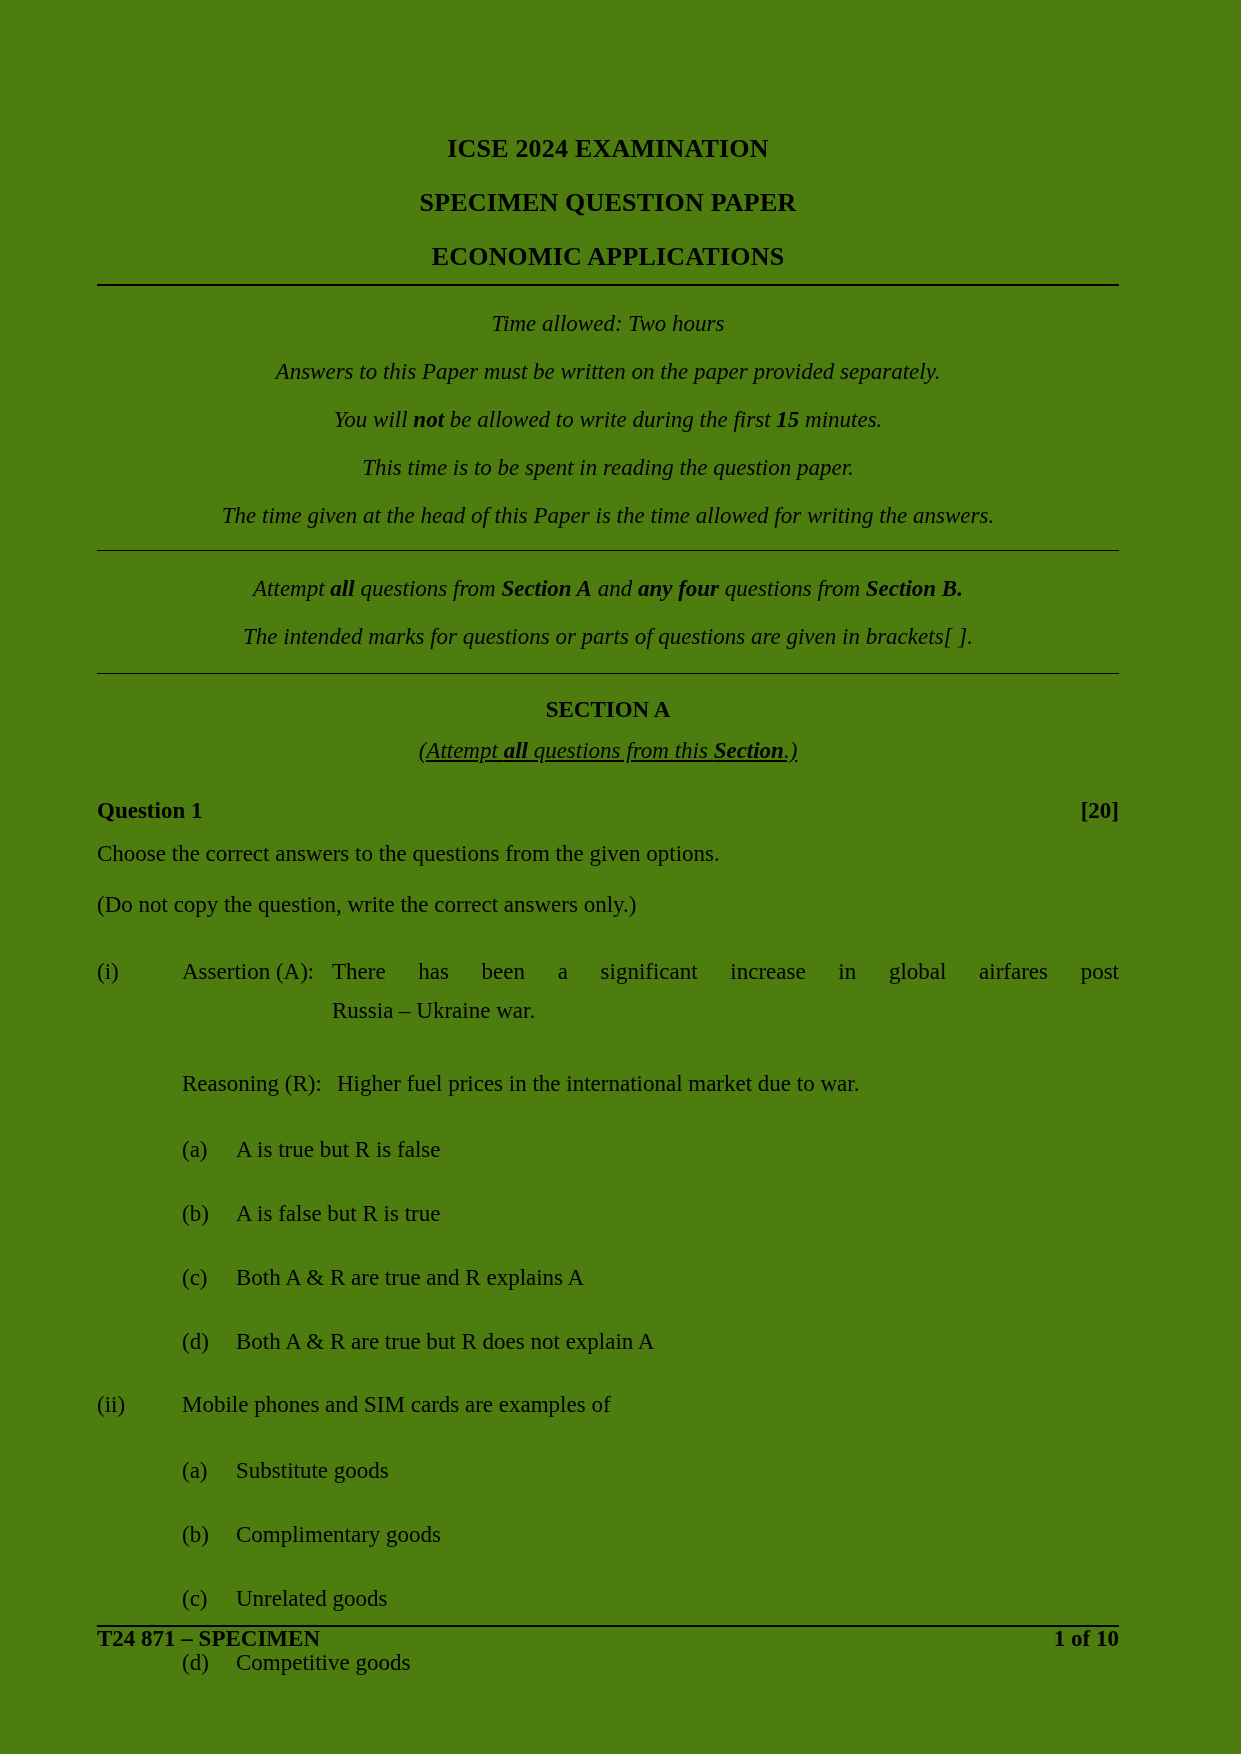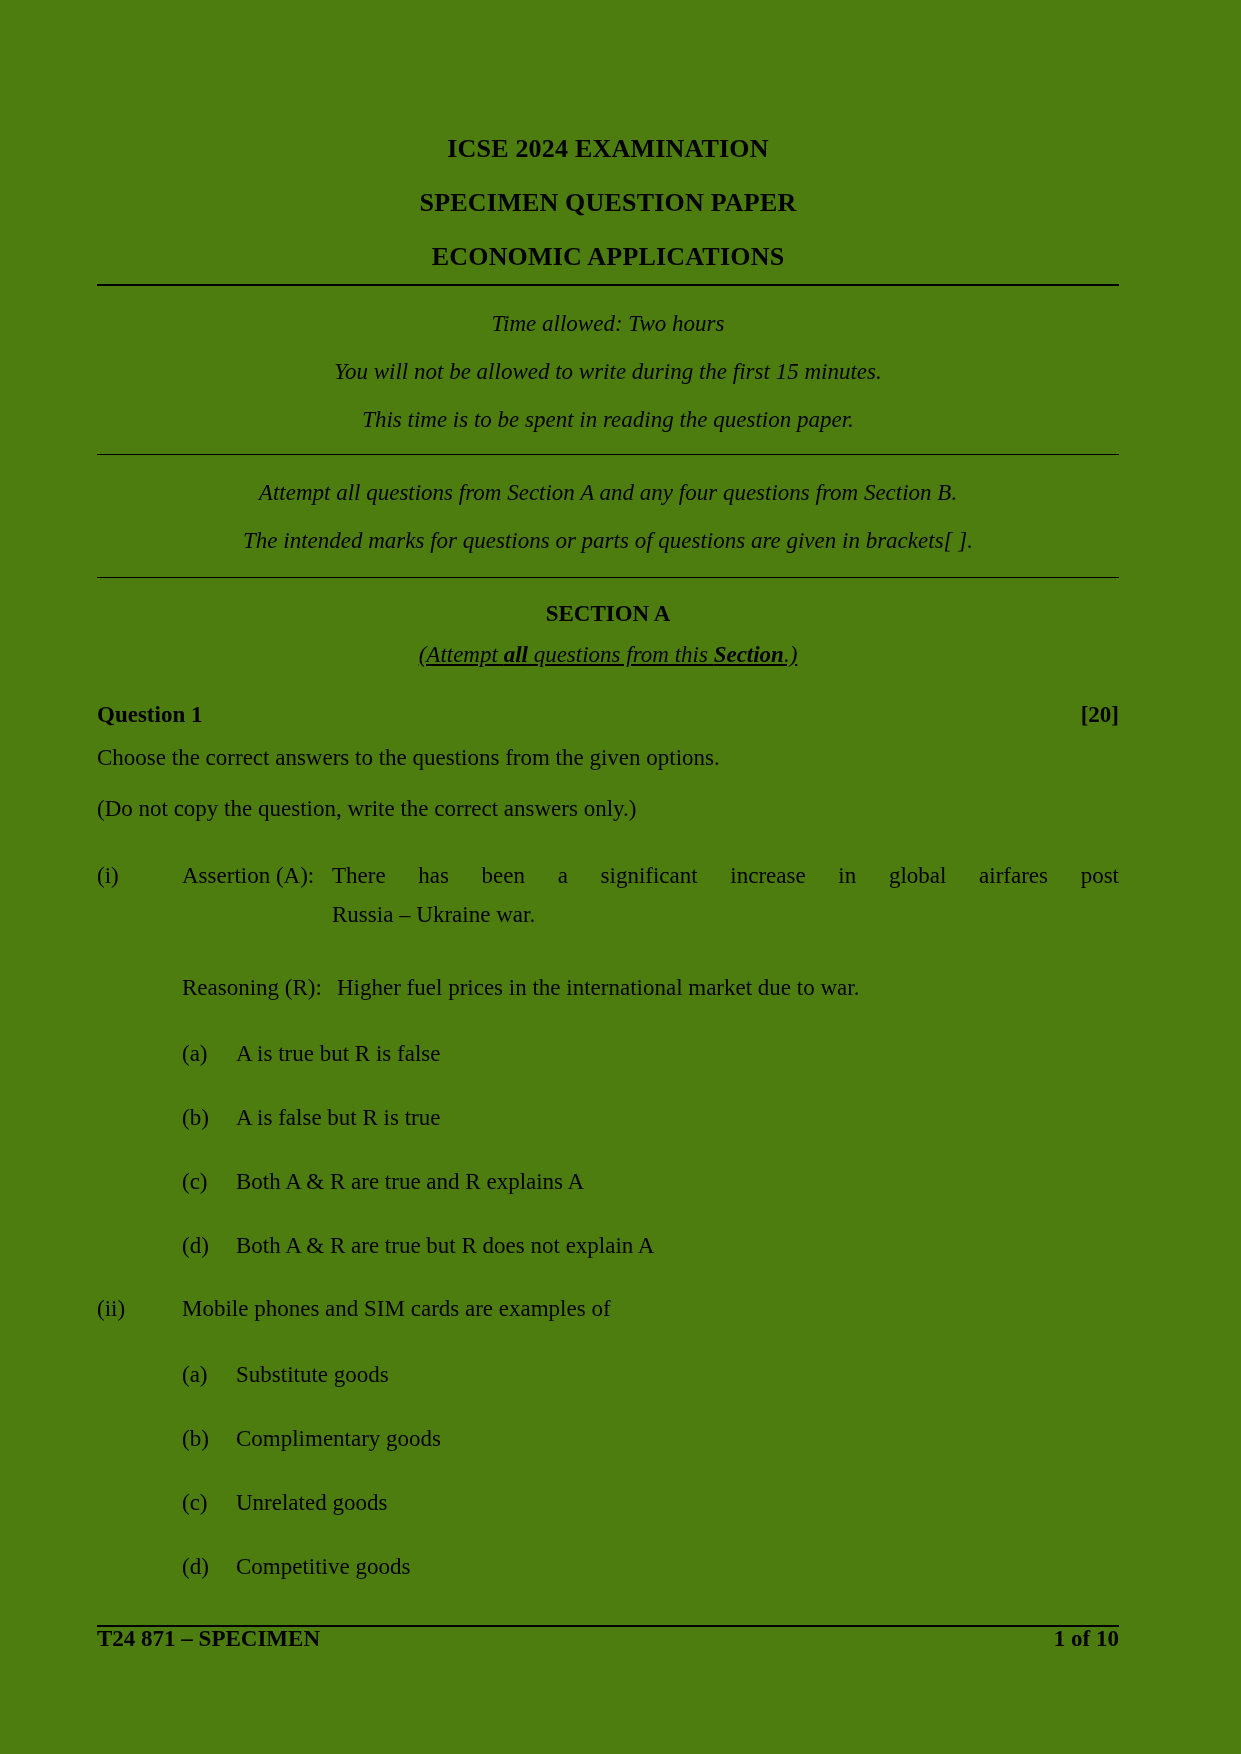--- a/index.html
+++ b/index.html
@@ -56,21 +56,21 @@
     padding-top: 14px;
     padding-bottom: 10px;
   }
   .instr {
     text-align: center;
     font-style: italic;
     font-size: 23px;
     line-height: 48px;
     white-space: nowrap;
   }
-  .instr b { font-weight: normal; font-style: italic; }
+  .instr b { font-weight: bold; font-style: italic; }
 
   .attempt-block {
     padding-top: 14px;
     padding-bottom: 12px;
   }
 
   
   .section-block {
     padding-top: 16px;
   }
@@ -192,22 +192,24 @@
     <div class="title-block">
       <div class="doc-title">ICSE 2024 EXAMINATION</div>
       <div class="doc-title">SPECIMEN QUESTION PAPER</div>
       <div class="doc-title">ECONOMIC APPLICATIONS</div>
     </div>
 
     <hr class="rule">
 
     <div class="instr-block">
       <div class="instr">Time allowed:  Two hours</div>
+      <div class="instr">Answers to this Paper must be written on the paper provided separately.</div>
       <div class="instr"><span>You will </span><b>not</b><span> be allowed to write during the first </span><b>15</b><span> minutes.</span></div>
       <div class="instr">This time is to be spent in reading the question paper.</div>
+      <div class="instr">The time given at the head of this Paper is the time allowed for writing the answers.</div>
     </div>
 
     <hr class="rule-thin">
 
     <div class="attempt-block">
       <div class="instr"><span>Attempt </span><b>all</b><span> questions from </span><b>Section A</b><span> and </span><b>any four</b><span> questions from </span><b>Section B.</b></div>
       <div class="instr">The intended marks for questions or parts of questions are given in brackets[ ].</div>
     </div>
 
     <hr class="rule-thin">

